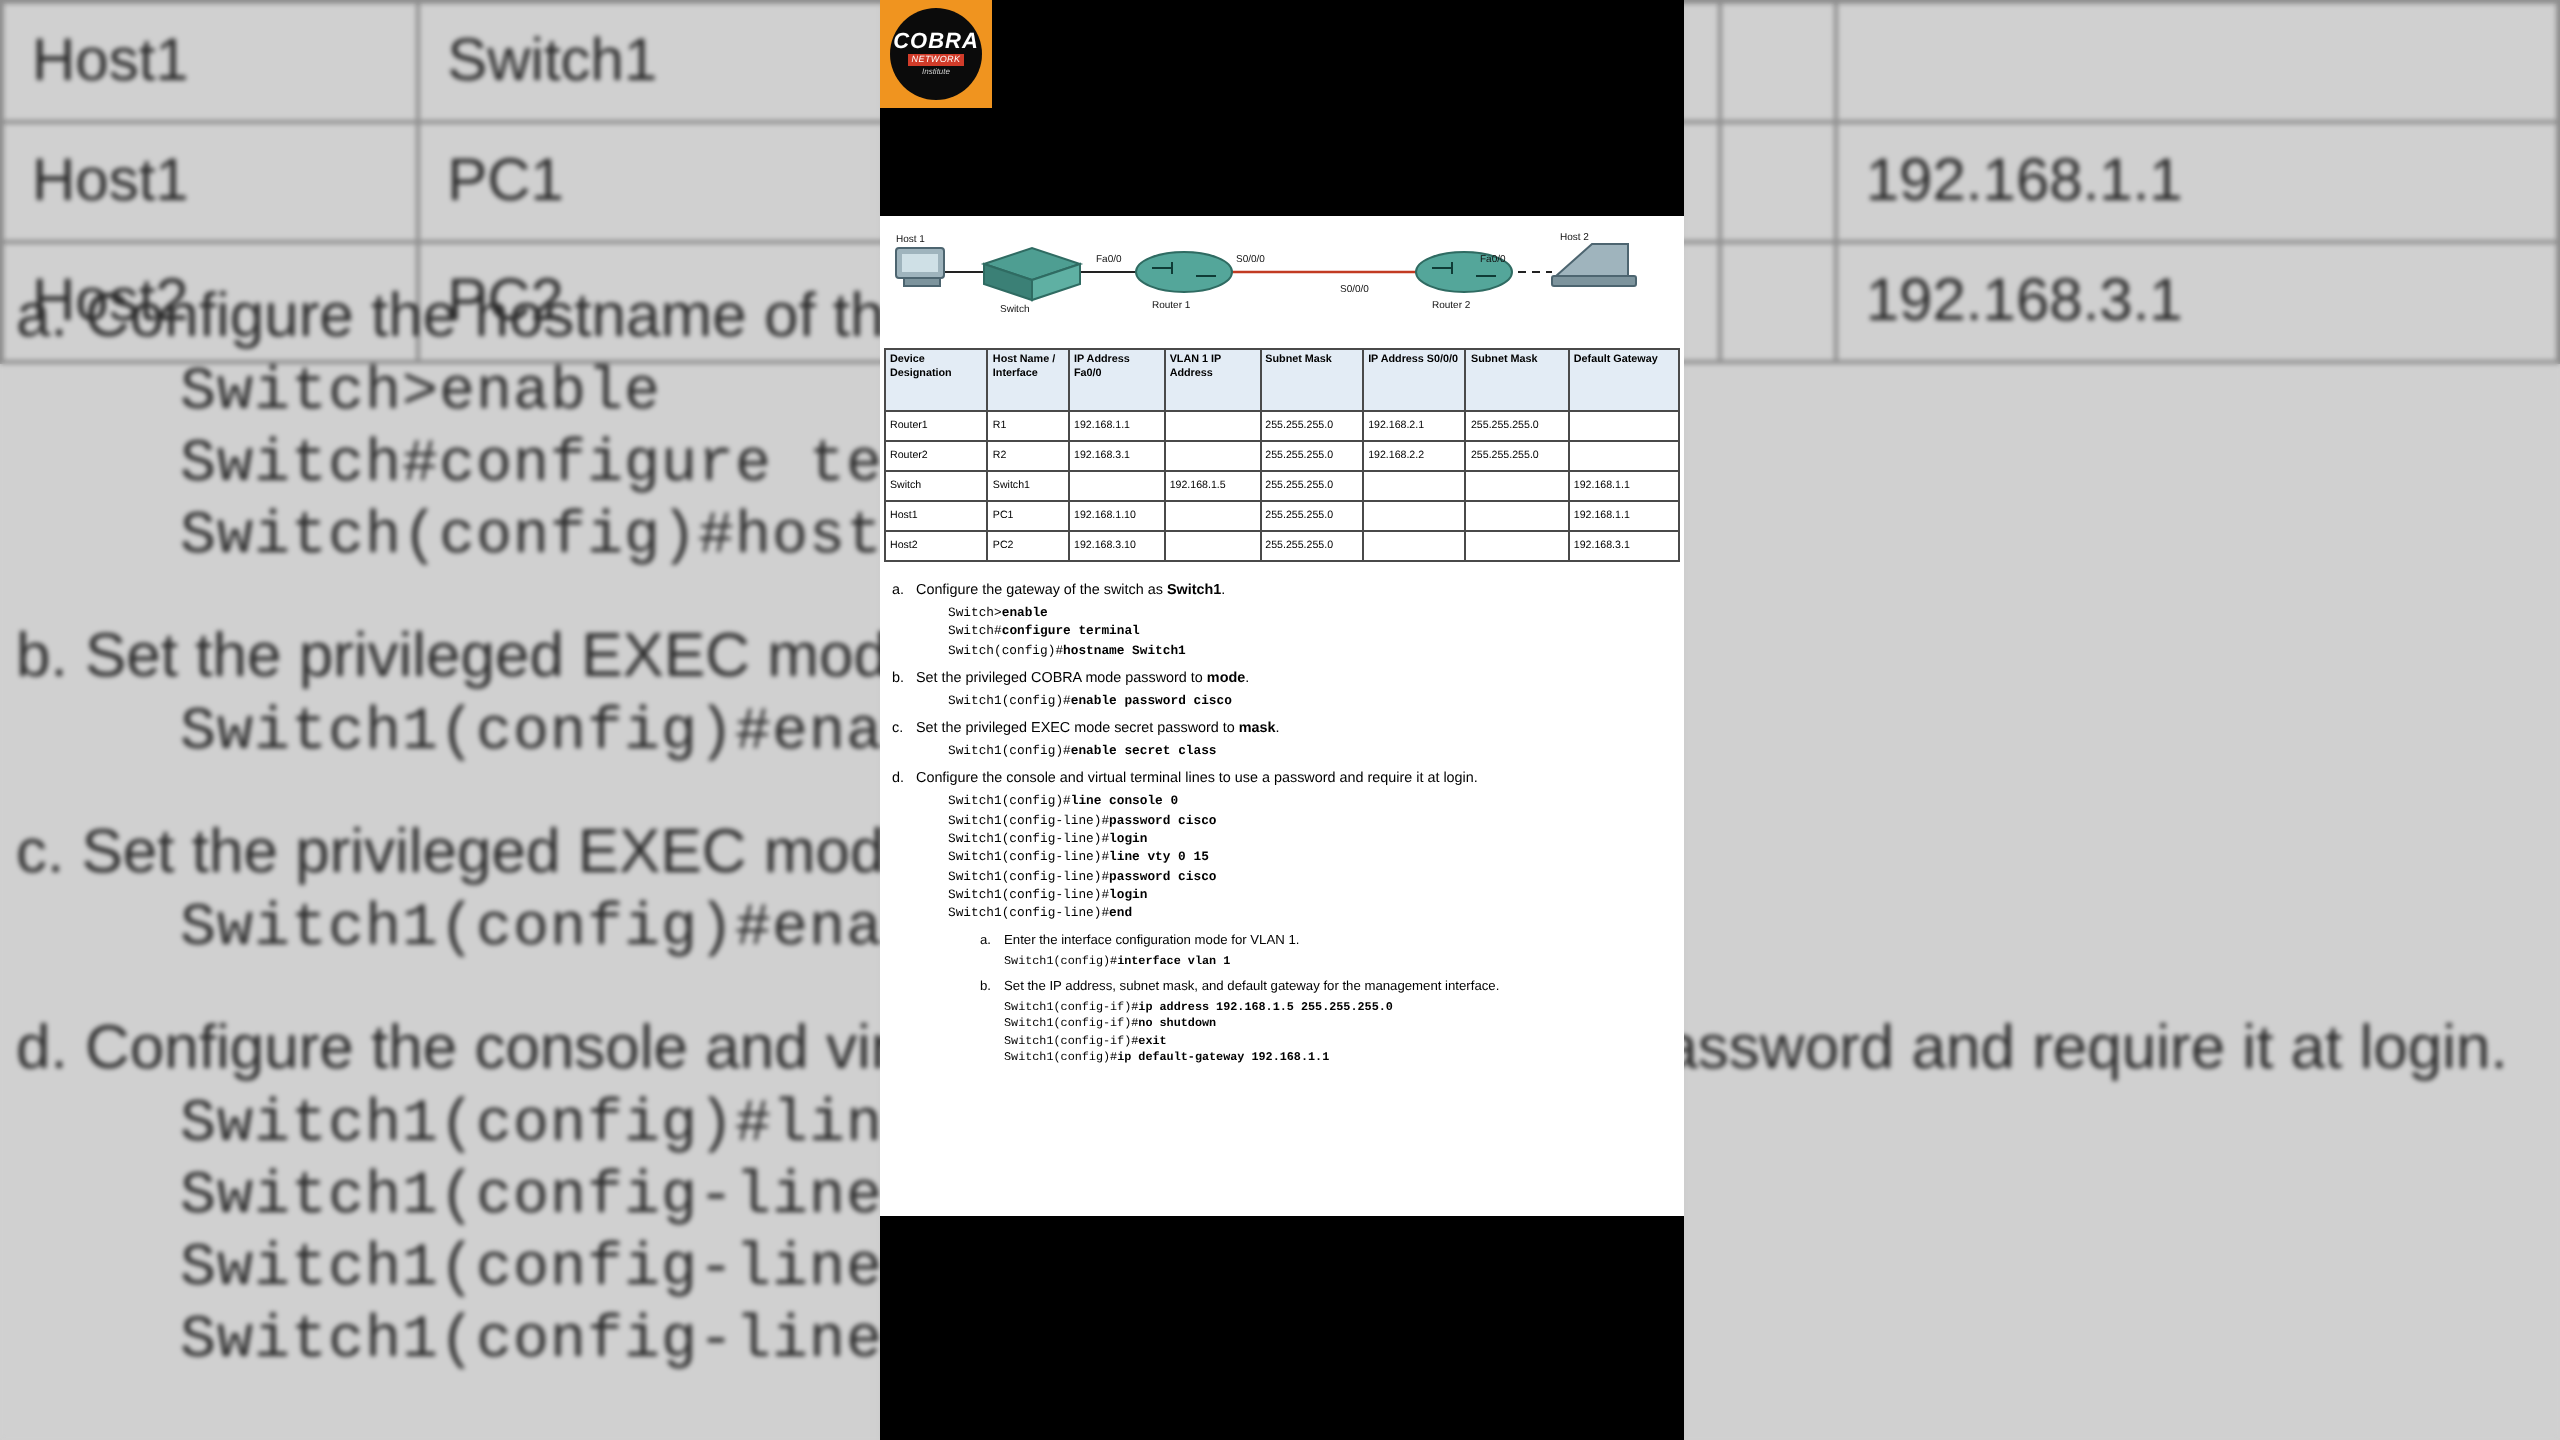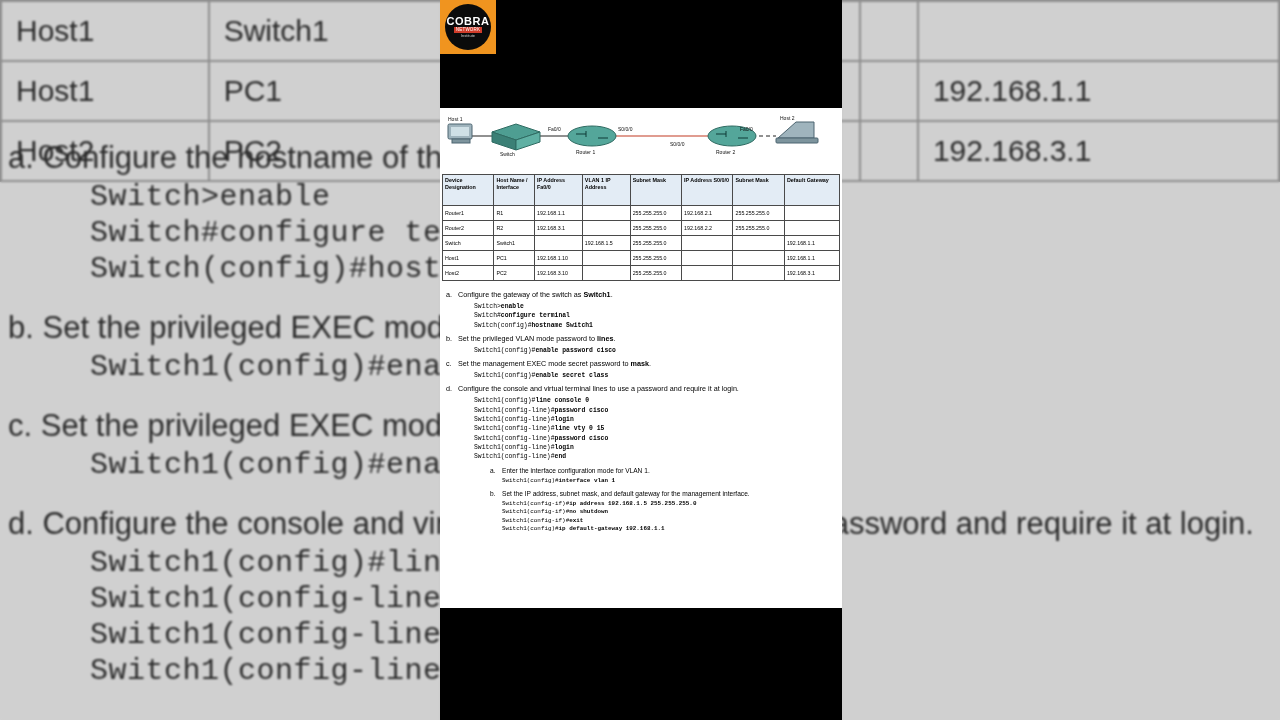--- a/index.html
+++ b/index.html
@@ -100,20 +100,21 @@
   .logo-box {
     position: absolute;
     left: 0;
     top: 0;
     width: 56px;
     height: 54px;
     background: #f0941f;
     display: flex;
     align-items: center;
     justify-content: center;
+    font-style: italic;
   }
   .logo-circle {
     width: 46px;
     height: 46px;
     border-radius: 50%;
     background: #0b0b0b;
     display: flex;
     flex-direction: column;
     align-items: center;
     justify-content: center;
@@ -424,27 +425,27 @@
         <div class="step">
           <span class="step-marker">a.</span>
           <span class="step-text"><span>Configure the gateway of the switch as </span><b>Switch1</b><span>.</span></span>
         </div>
         <div class="code-block"><span>Switch&gt;</span><b>enable</b>
 <span>Switch#</span><b>configure terminal</b>
 <span>Switch(config)#</span><b>hostname Switch1</b></div>
 
         <div class="step">
           <span class="step-marker">b.</span>
-          <span class="step-text"><span>Set the privileged VLAN mode password to </span><b>lines</b><span>.</span></span>
+          <span class="step-text"><span>Set the privileged COBRA mode password to </span><b>mode</b><span>.</span></span>
         </div>
         <div class="code-block"><span>Switch1(config)#</span><b>enable password cisco</b></div>
 
         <div class="step">
           <span class="step-marker">c.</span>
-          <span class="step-text"><span>Set the management EXEC mode secret password to </span><b>mask</b><span>.</span></span>
+          <span class="step-text"><span>Set the privileged EXEC mode secret password to </span><b>mask</b><span>.</span></span>
         </div>
         <div class="code-block"><span>Switch1(config)#</span><b>enable secret class</b></div>
 
         <div class="step">
           <span class="step-marker">d.</span>
           <span class="step-text">Configure the console and virtual terminal lines to use a password and require it at login.</span>
         </div>
         <div class="code-block"><span>Switch1(config)#</span><b>line console 0</b>
 <span>Switch1(config-line)#</span><b>password cisco</b>
 <span>Switch1(config-line)#</span><b>login</b>

